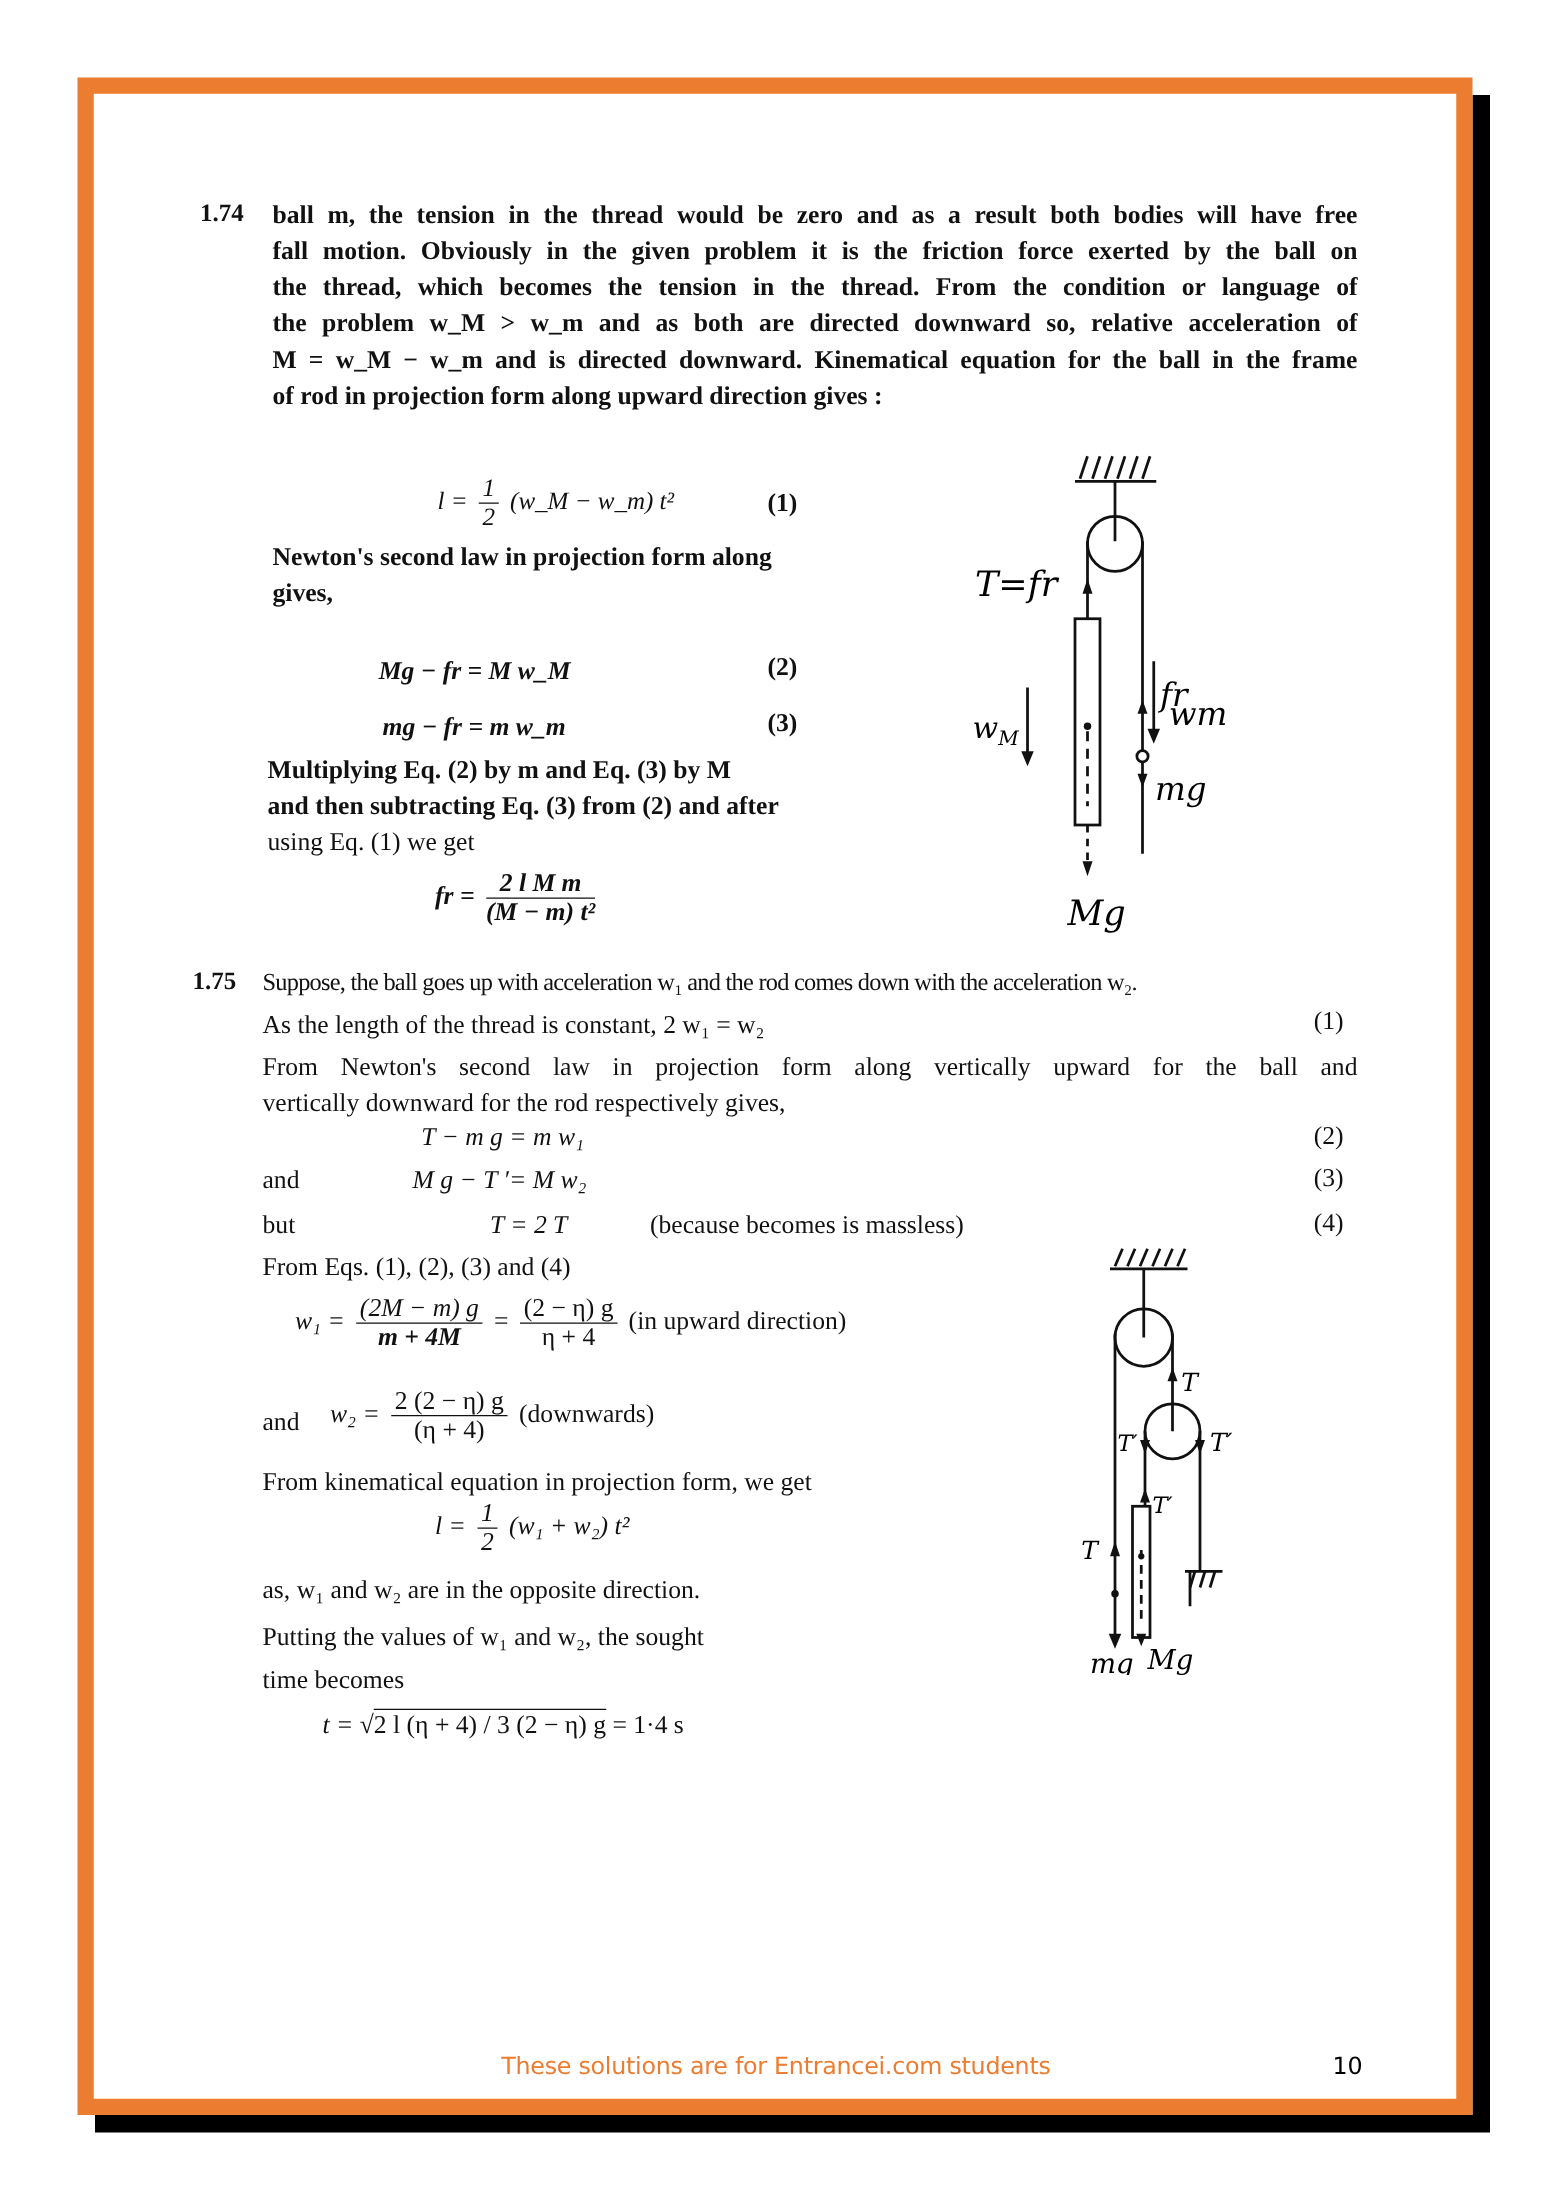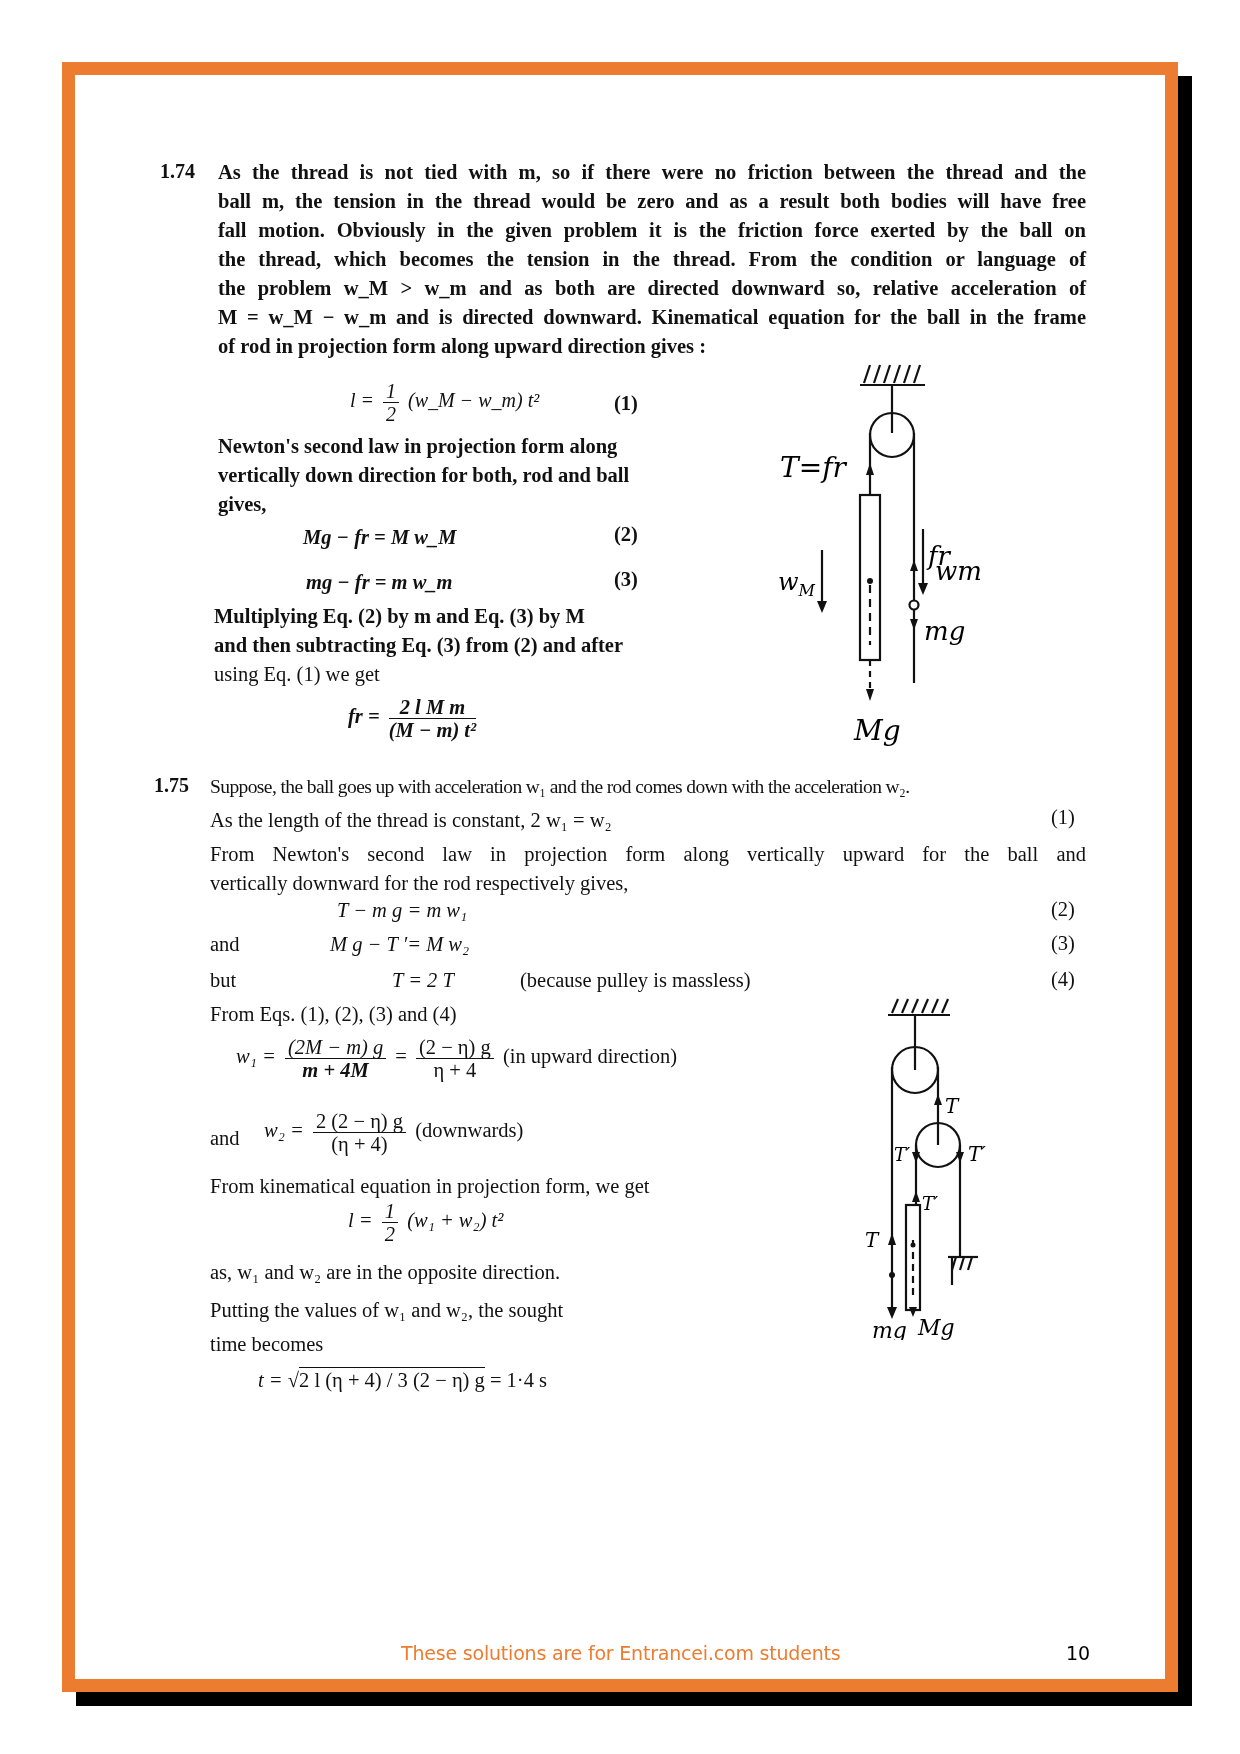--- a/index.html
+++ b/index.html
@@ -20,39 +20,37 @@
   svg text { font-family:"DejaVu Serif", serif; font-style:italic; }
 </style>
 </head>
 <body>
 
 <div class="shadow"></div>
 <div class="frame"></div>
 
 <div class="abs num" style="left:160px; top:160px; font-size:20px;">1.74</div>
 <div class="abs p bold" style="left:218px; top:158px; width:868px;">
-  <div class="just">As the thread is not tied with m, so if there were no friction between the thread and the</div>
   <div class="just">ball m, the tension in the thread would be zero and as a result both bodies will have free</div>
   <div class="just">fall motion. Obviously in the given problem it is the friction force exerted by the ball on</div>
   <div class="just">the thread, which becomes the tension in the thread. From the condition or language of</div>
   <div class="just">the problem w_M &gt; w_m and as both are directed downward so, relative acceleration of</div>
   <div class="just">M = w_M − w_m and is directed downward. Kinematical equation for the ball in the frame</div>
   <div>of rod in projection form along upward direction gives :</div>
 </div>
 
 <div class="abs p" style="left:350px; top:380px; font-style:italic; font-size:20px;">
   <span>l =</span>
   <span class="frac"><span class="top">1</span><span>2</span></span>
   <span>(w_M − w_m) t²</span>
 </div>
 <div class="eqno bold" style="left:614px; top:392px;">(1)</div>
 
 <div class="abs p bold" style="left:218px; top:432px;">
   <div>Newton's second law in projection form along</div>
-  <div>vertically down direction for both, rod and ball</div>
   <div>gives,</div>
 </div>
 
 <div class="abs p bold" style="left:303px; top:523px; font-style:italic;">Mg − fr = M w_M</div>
 <div class="eqno bold" style="left:614px; top:523px;">(2)</div>
 <div class="abs p bold" style="left:306px; top:568px; font-style:italic;">mg − fr = m w_m</div>
 <div class="eqno bold" style="left:614px; top:568px;">(3)</div>
 
 <div class="abs p bold" style="left:214px; top:602px; font-weight:normal;">
   <div style="font-weight:bold;">Multiplying Eq. (2) by m and Eq. (3) by M</div>
@@ -115,21 +113,21 @@
 
 <div class="abs p" style="left:337px; top:896px; font-style:italic;">T − m g = m w₁</div>
 <div class="eqno" style="left:1051px; top:898px;">(2)</div>
 
 <div class="abs p" style="left:210px; top:930px;">and</div>
 <div class="abs p" style="left:330px; top:930px; font-style:italic;">M g − T ′= M w₂</div>
 <div class="eqno" style="left:1051px; top:932px;">(3)</div>
 
 <div class="abs p" style="left:210px; top:966px;">but</div>
 <div class="abs p" style="left:392px; top:966px; font-style:italic;">T = 2 T</div>
-<div class="abs p" style="left:520px; top:966px;">(because pulley is massless)</div>
+<div class="abs p" style="left:520px; top:966px;">(because becomes is massless)</div>
 <div class="eqno" style="left:1051px; top:968px;">(4)</div>
 
 <div class="abs p" style="left:210px; top:1000px;">From Eqs. (1), (2), (3) and (4)</div>
 
 <div class="abs p" style="left:236px; top:1036px;">
   <span style="font-style:italic;">w₁ =</span>
   <span class="frac"><span class="top" style="font-style:italic;">(2M − m) g</span><span style="font-style:italic; font-weight:bold;">m + 4M</span></span>
   <span>=</span>
   <span class="frac"><span class="top">(2 − η) g</span><span>η + 4</span></span>
   <span>(in upward direction)</span>

